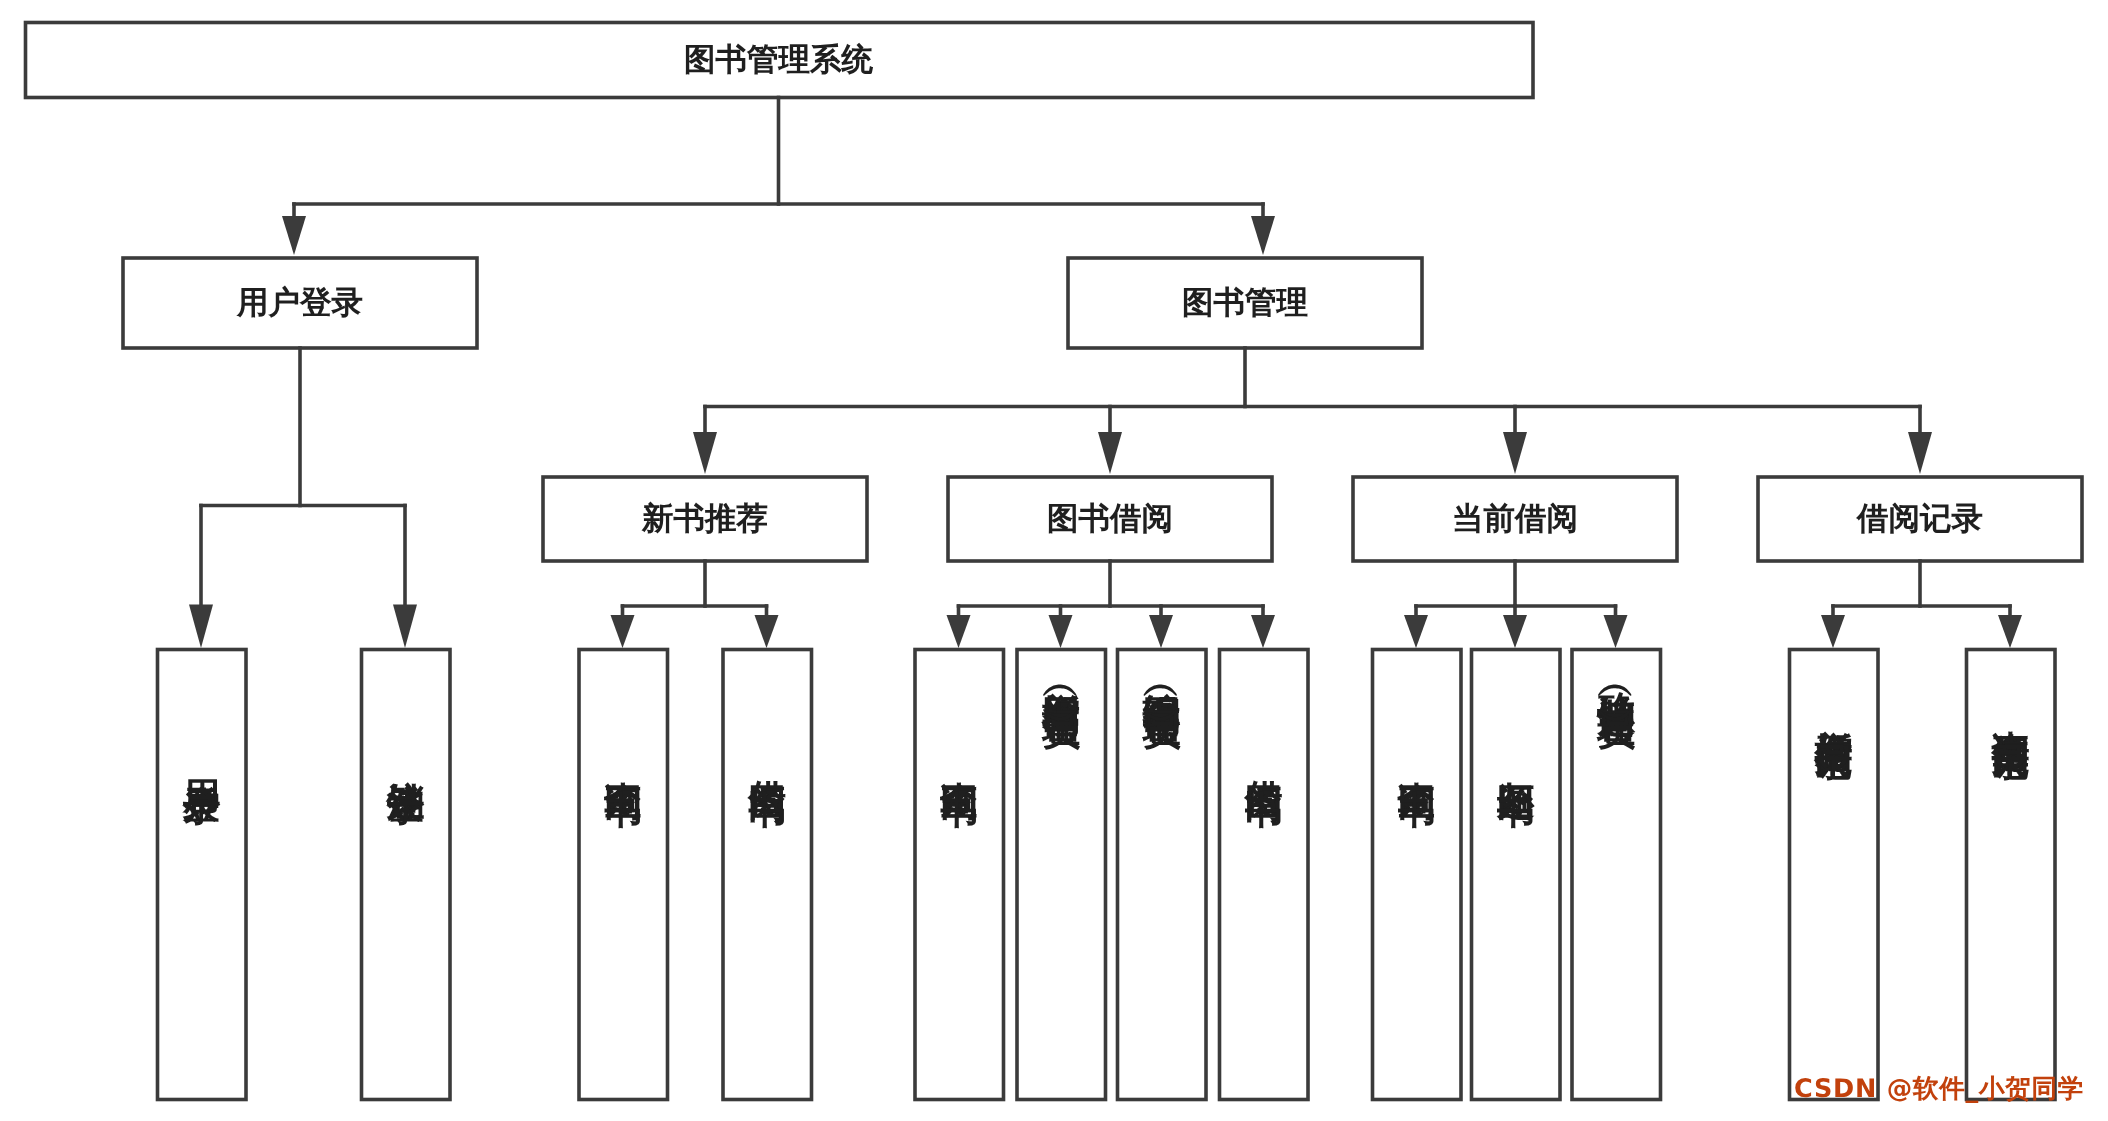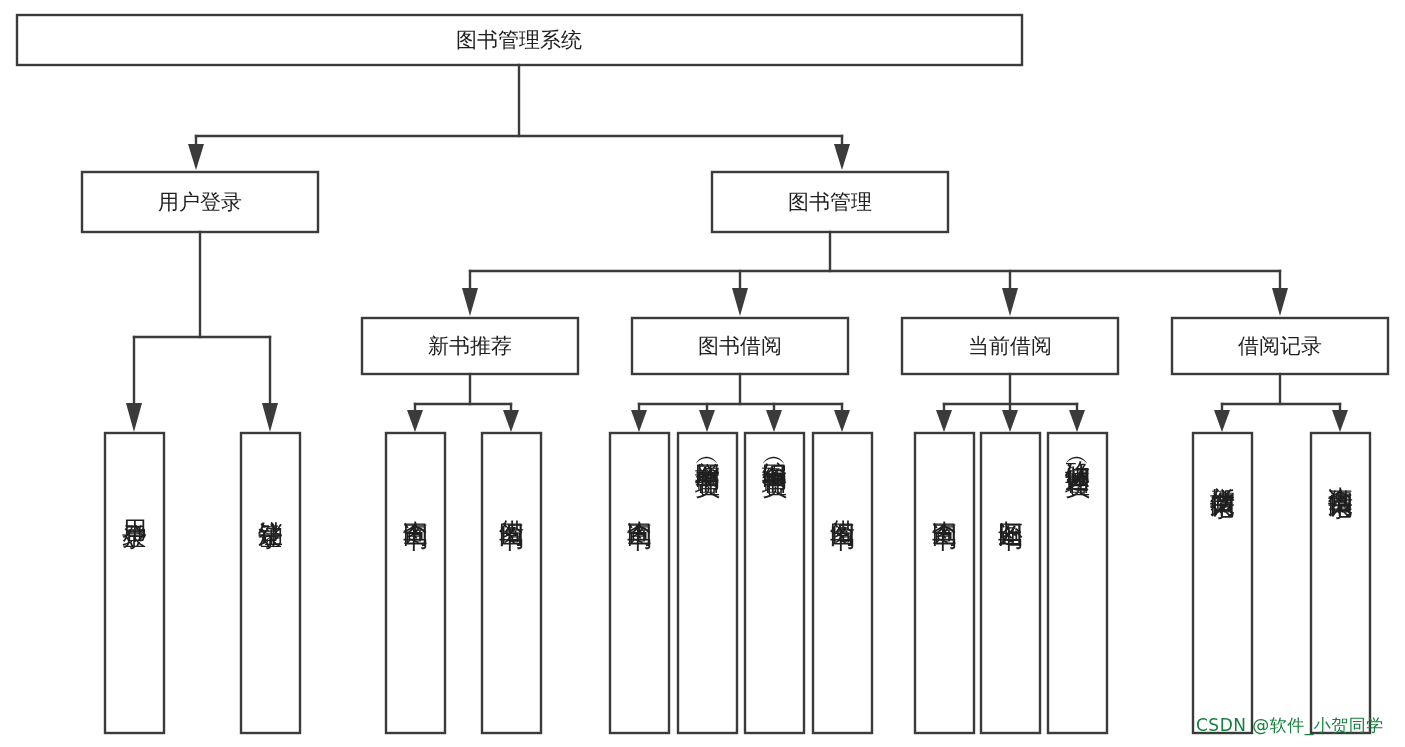--- a/index.html
+++ b/index.html
@@ -11,20 +11,21 @@
     width: 1405px;
     height: 747px;
     overflow: hidden;
     font-family: "DejaVu Sans", "Liberation Sans", sans-serif;
   }
   #diagram-root {
     position: relative;
     width: 1405px;
     height: 572px;
     background: #ffffff;
+    font-weight: bold;
   }
   svg#tree-svg {
     position: absolute;
     left: 0;
     top: 0;
     width: 1405px;
     height: 747px;
     display: block;
   }
   .node-rect {
@@ -71,21 +72,21 @@
     letter-spacing: 2px;
     color: #1f1f1f;
     white-space: nowrap;
   }
   #watermark {
     position: absolute;
     left: 1196px;
     top: 714px;
     font-family: "DejaVu Sans", "Liberation Sans", sans-serif;
     font-size: 17px;
-    color: #15803d;
+    color: #c2410c;
     white-space: nowrap;
     letter-spacing: 0.5px;
   }
 </style>
 </head>
 <body>
 
 <div id="diagram-root">
 
   <svg id="tree-svg" viewBox="0 0 1405 747">

